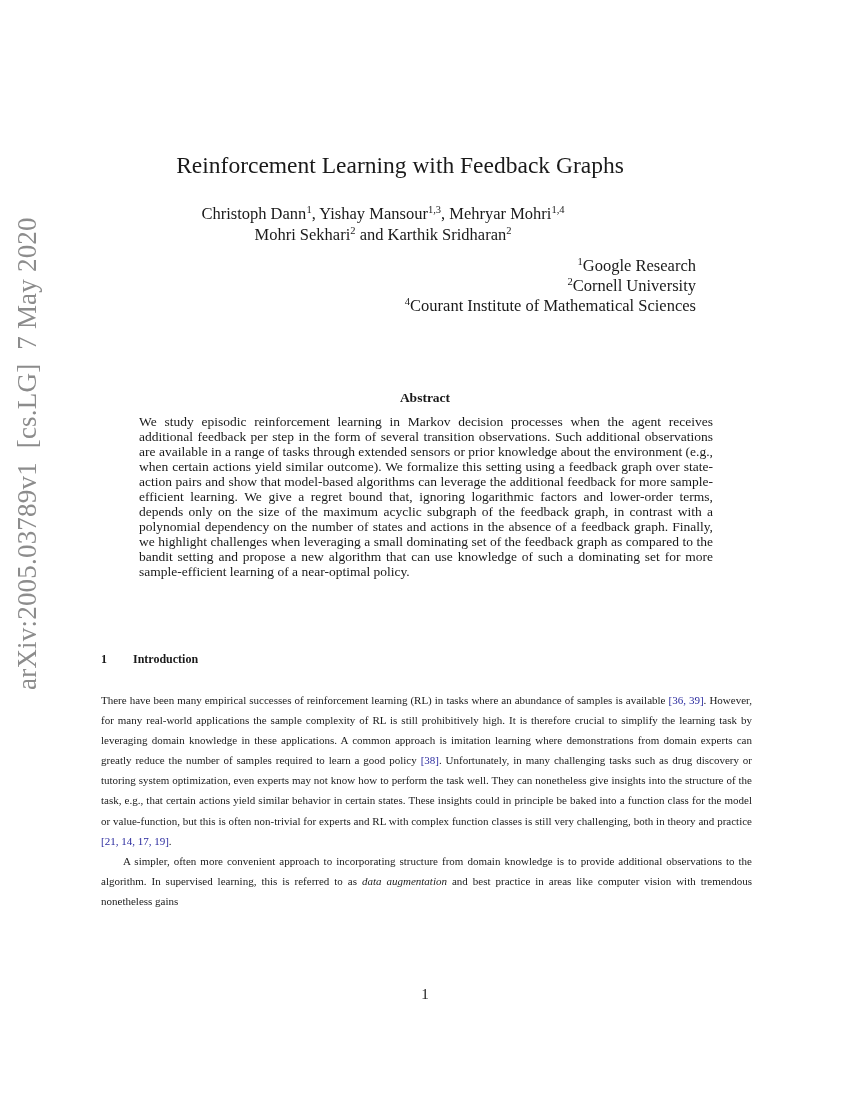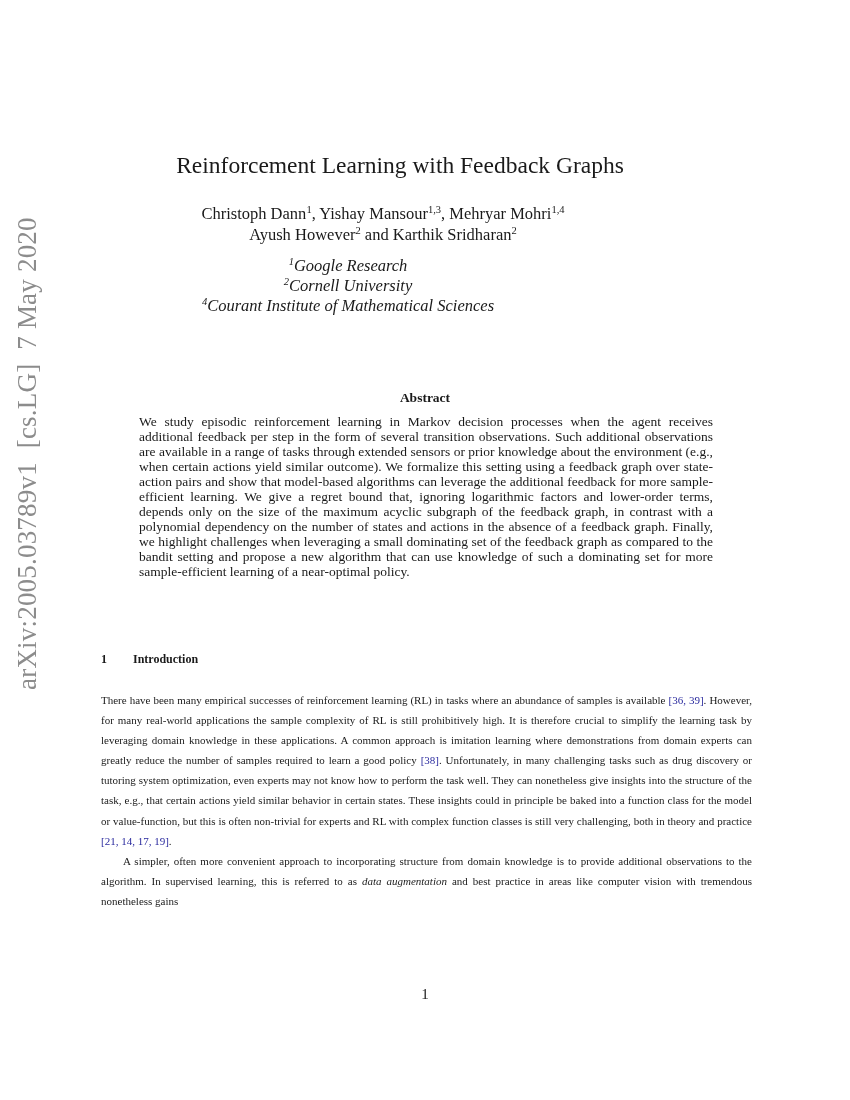--- a/index.html
+++ b/index.html
@@ -15,22 +15,22 @@
   }
   .title {
     position: absolute; left: 0; width: 800px; top: 152px; text-align: center;
     font-size: 23.5px; color: #1a1a1a;
   }
   .authors {
     position: absolute; left: 0; width: 766px; top: 203px; text-align: center;
     font-size: 16.5px; line-height: 21px;
   }
   .affils {
-    position: absolute; left: 0; width: 696px; top: 256px; text-align: center;
-    font-size: 16.5px; line-height: 20px; font-style: italic;
+    position: absolute; left: 0; width: 696px; top: 256px; text-align: right;
+    font-size: 16.5px; line-height: 20px;
   }
   sup { font-size: 10.5px; vertical-align: 6px; line-height: 0; }
   .abstract-heading {
     position: absolute; left: 0; width: 850px; top: 390px; text-align: center;
     font-weight: bold; font-size: 13.5px;
   }
   .abstract {
     position: absolute; left: 139px; width: 574px; top: 414px;
     font-size: 13.5px; line-height: 15px; text-align: justify;
   }
@@ -54,21 +54,21 @@
 
 <div class="arxiv-stamp">arXiv:2005.03789v1  [cs.LG]  7 May 2020</div>
 
 <div class="title">Reinforcement Learning with Feedback Graphs</div>
 
 <div class="authors">
   <div>
     <span>Christoph Dann</span><sup>1</sup><span>, </span><span>Yishay Mansour</span><sup>1,3</sup><span>, </span><span>Mehryar Mohri</span><sup>1,4</sup>
   </div>
   <div>
-    <span>Ayush However</span><sup>2</sup><span> and </span><span>Karthik Sridharan</span><sup>2</sup>
+    <span>Mohri Sekhari</span><sup>2</sup><span> and </span><span>Karthik Sridharan</span><sup>2</sup>
   </div>
 </div>
 
 <div class="affils">
   <div><sup>1</sup><span>Google Research</span></div>
   <div><sup>2</sup><span>Cornell University</span></div>
   <div><sup>4</sup><span>Courant Institute of Mathematical Sciences</span></div>
 </div>
 
 <div class="abstract-heading">Abstract</div>

